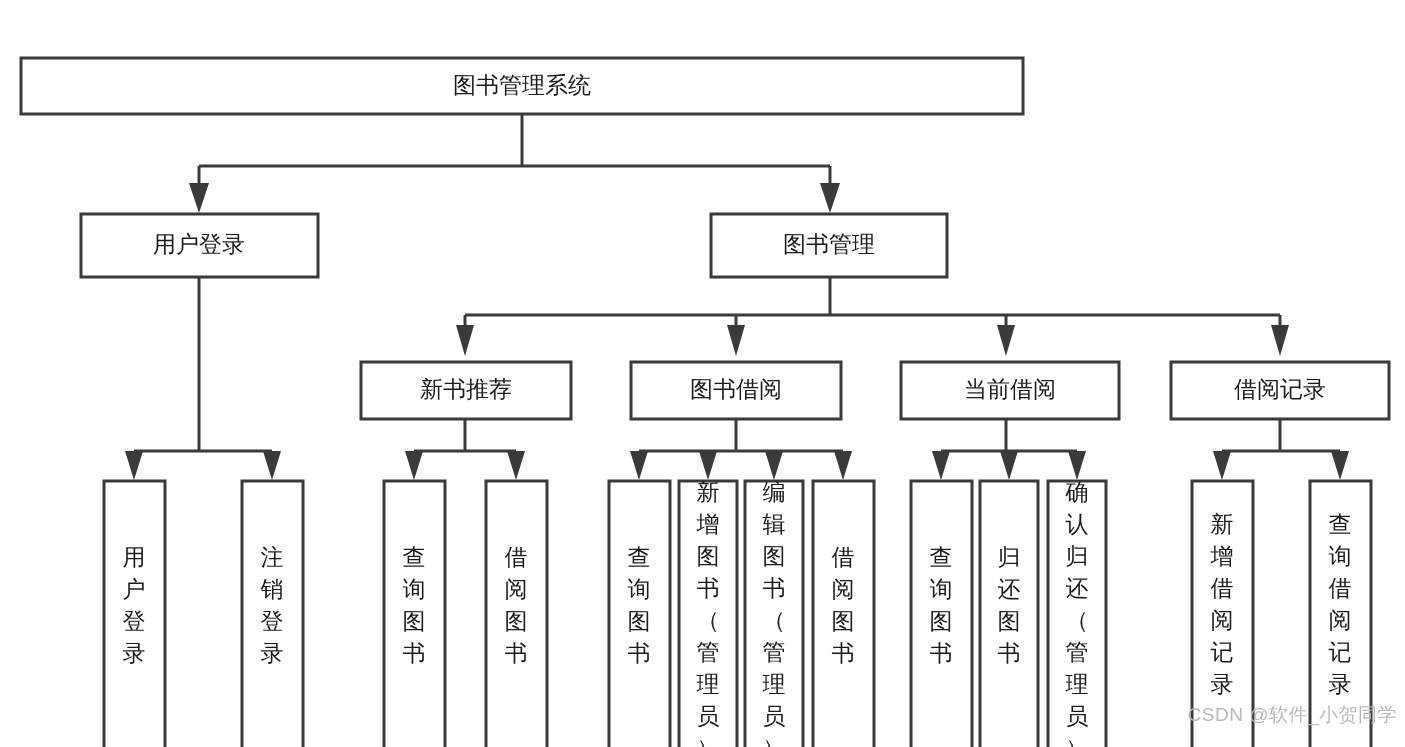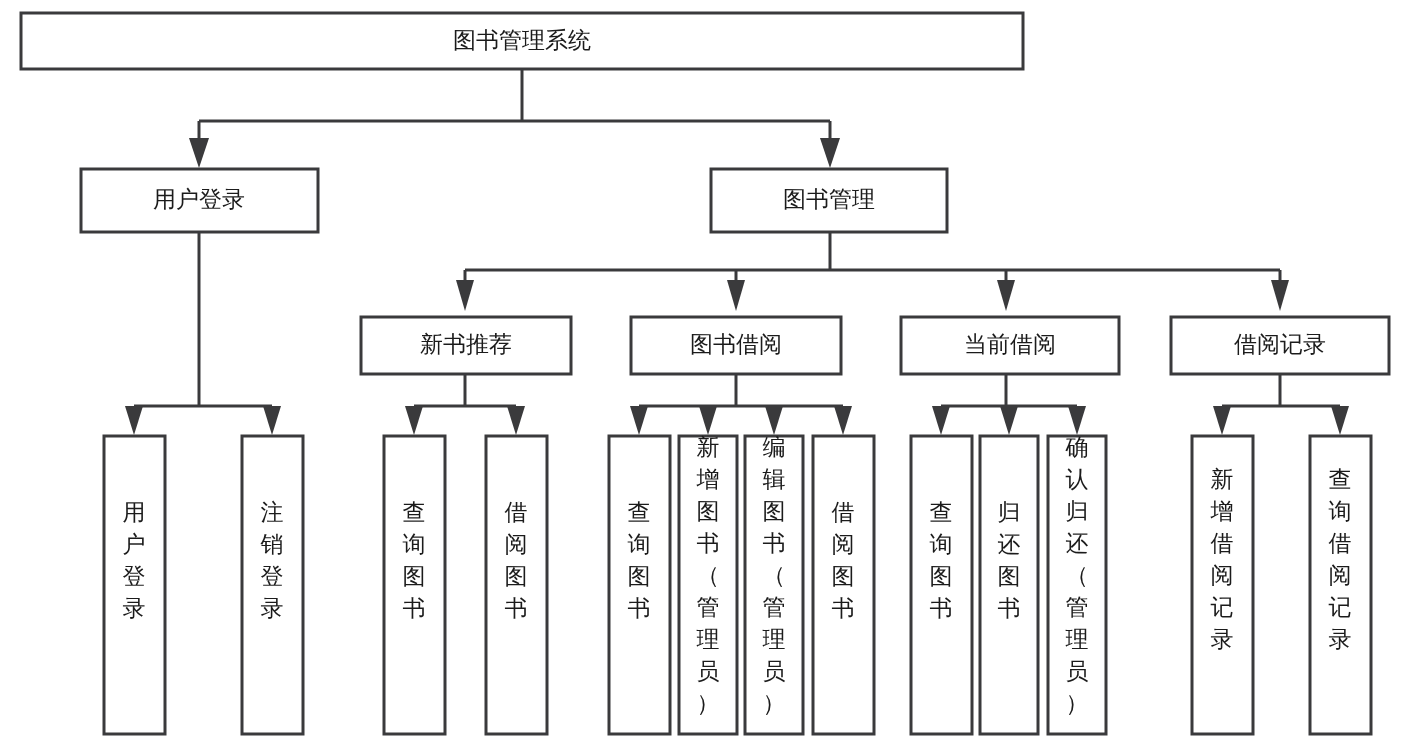--- a/index.html
+++ b/index.html
@@ -11,20 +11,21 @@
     width: 1405px;
     height: 747px;
     font-family: "Liberation Sans", "DejaVu Sans", sans-serif;
     overflow: hidden;
     position: relative;
   }
   #diagram-root {
     position: relative;
     width: 1405px;
     height: 687px;
+    margin-top: 45px;
   }
   svg#flow {
     position: absolute;
     left: 0;
     top: 0;
     width: 1405px;
     height: 747px;
     display: block;
   }
   .node-box {
@@ -225,13 +226,14 @@
       <text class="node-label-v leaf-text" x="1222" y="487"><tspan x="1222" y="487">新</tspan><tspan x="1222" y="519">增</tspan><tspan x="1222" y="551">借</tspan><tspan x="1222" y="583">阅</tspan><tspan x="1222" y="615">记</tspan><tspan x="1222" y="647">录</tspan></text>
     </g>
 
     <g>
       <rect class="node-box" x="1310" y="436" width="61" height="298"></rect>
       <text class="node-label-v leaf-text" x="1340" y="487"><tspan x="1340" y="487">查</tspan><tspan x="1340" y="519">询</tspan><tspan x="1340" y="551">借</tspan><tspan x="1340" y="583">阅</tspan><tspan x="1340" y="615">记</tspan><tspan x="1340" y="647">录</tspan></text>
     </g>
 
   </svg>
 
+  <div class="watermark">CSDN @软件_小贺同学</div>
 </div>
 
 </body></html>

